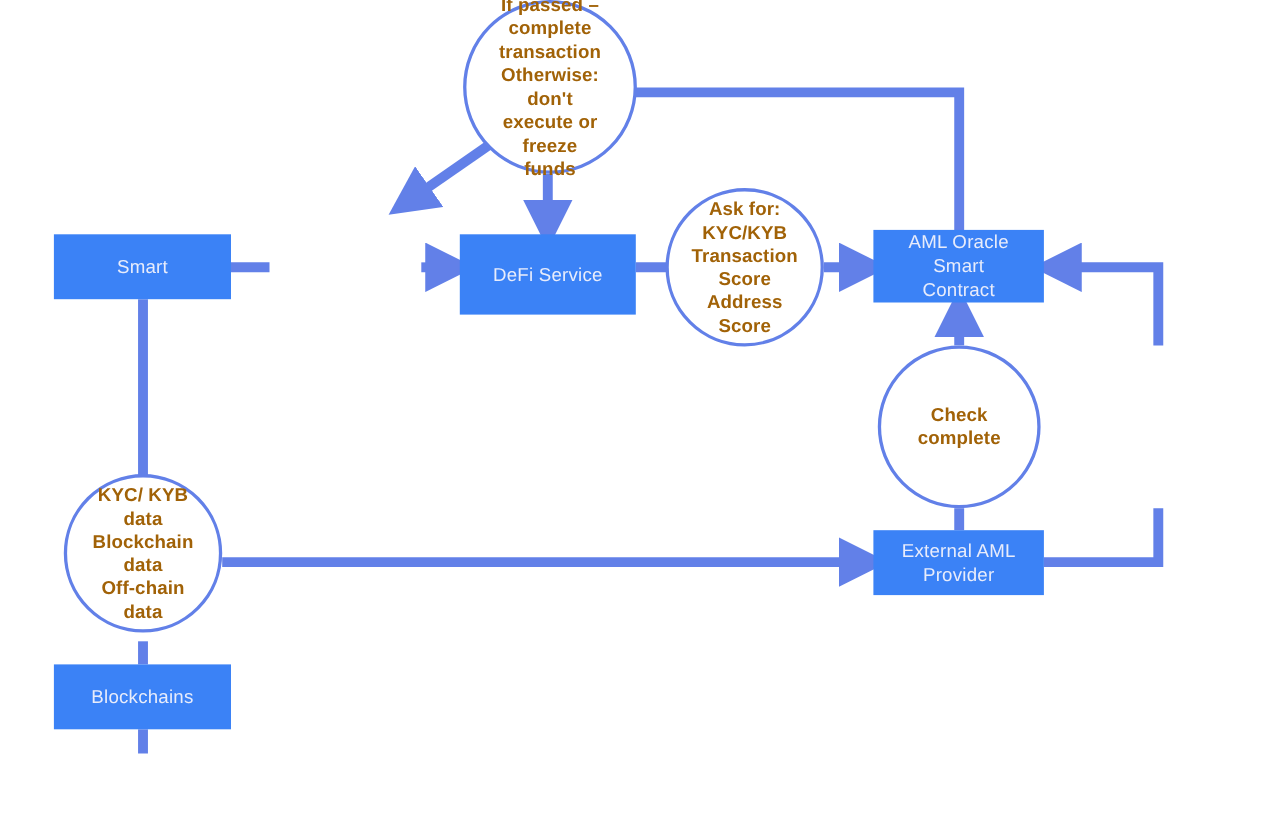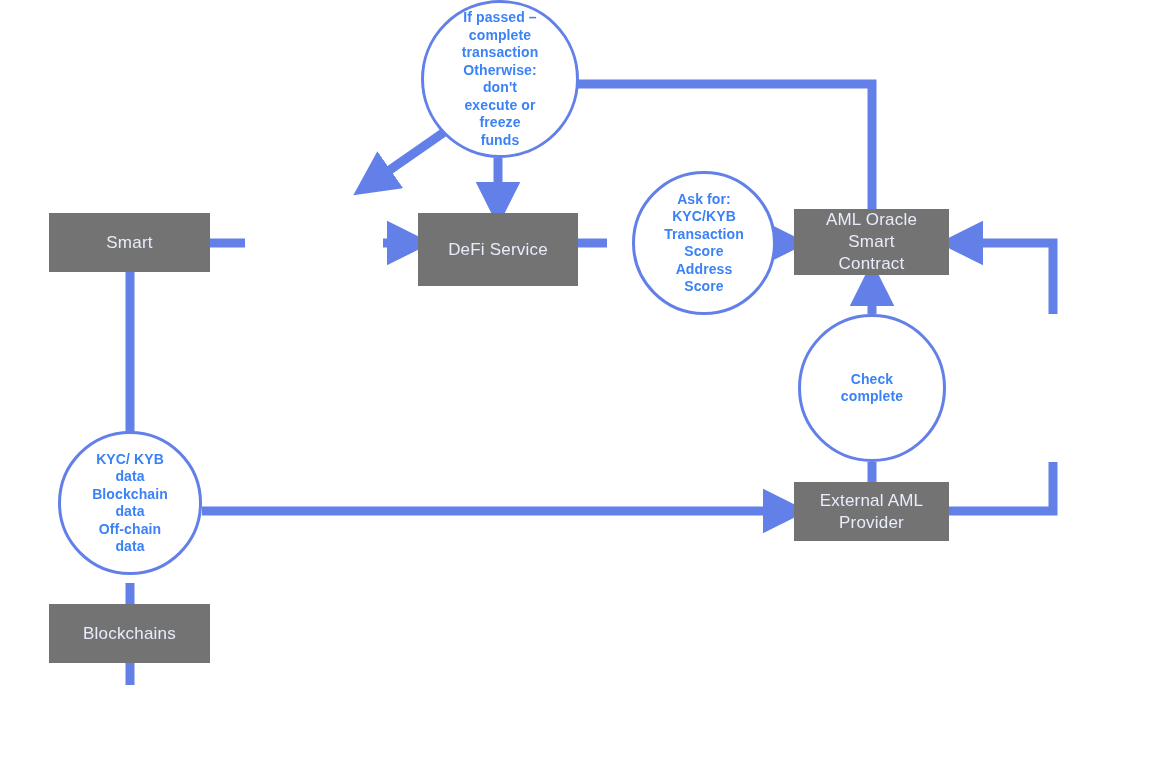--- a/index.html
+++ b/index.html
@@ -26,35 +26,35 @@
   }
   .node {
     position: absolute;
     box-sizing: border-box;
     display: flex;
     align-items: center;
     justify-content: center;
     text-align: center;
   }
   .box {
-    background: #737373;
+    background: #3b82f6;
     color: #e8ecfb;
     font-size: 17px;
     font-weight: 400;
     line-height: 1.28;
     letter-spacing: 0.2px;
     z-index: 3;
   }
   .circle {
     background: #ffffff;
     border: 3px solid #6280e8;
     border-radius: 50%;
-    color: #3b82f6;
+    color: #a16207;
     font-weight: bold;
-    font-size: 14px;
+    font-size: 17px;
     line-height: 1.25;
     letter-spacing: 0.1px;
     z-index: 4;
   }
   .circle .lbl, .box .lbl {
     display: block;
     white-space: pre-line;
     padding: 0 6px;
   }
 </style>
@@ -133,21 +133,21 @@
 complete
 transaction
 Otherwise:
 don't
 execute or
 freeze
 funds</span>
   </div>
 
 
-  <div class="node circle" style="left:632px; top:171px; width:144px; height:144px;">
+  <div class="node circle" style="left:605px; top:171px; width:144px; height:144px;">
     <span class="lbl">Ask for:
 KYC/KYB
 Transaction
 Score
 Address
 Score</span>
   </div>
 
   <div class="node circle" style="left:58px; top:431px; width:144px; height:144px;">
     <span class="lbl">KYC/ KYB

